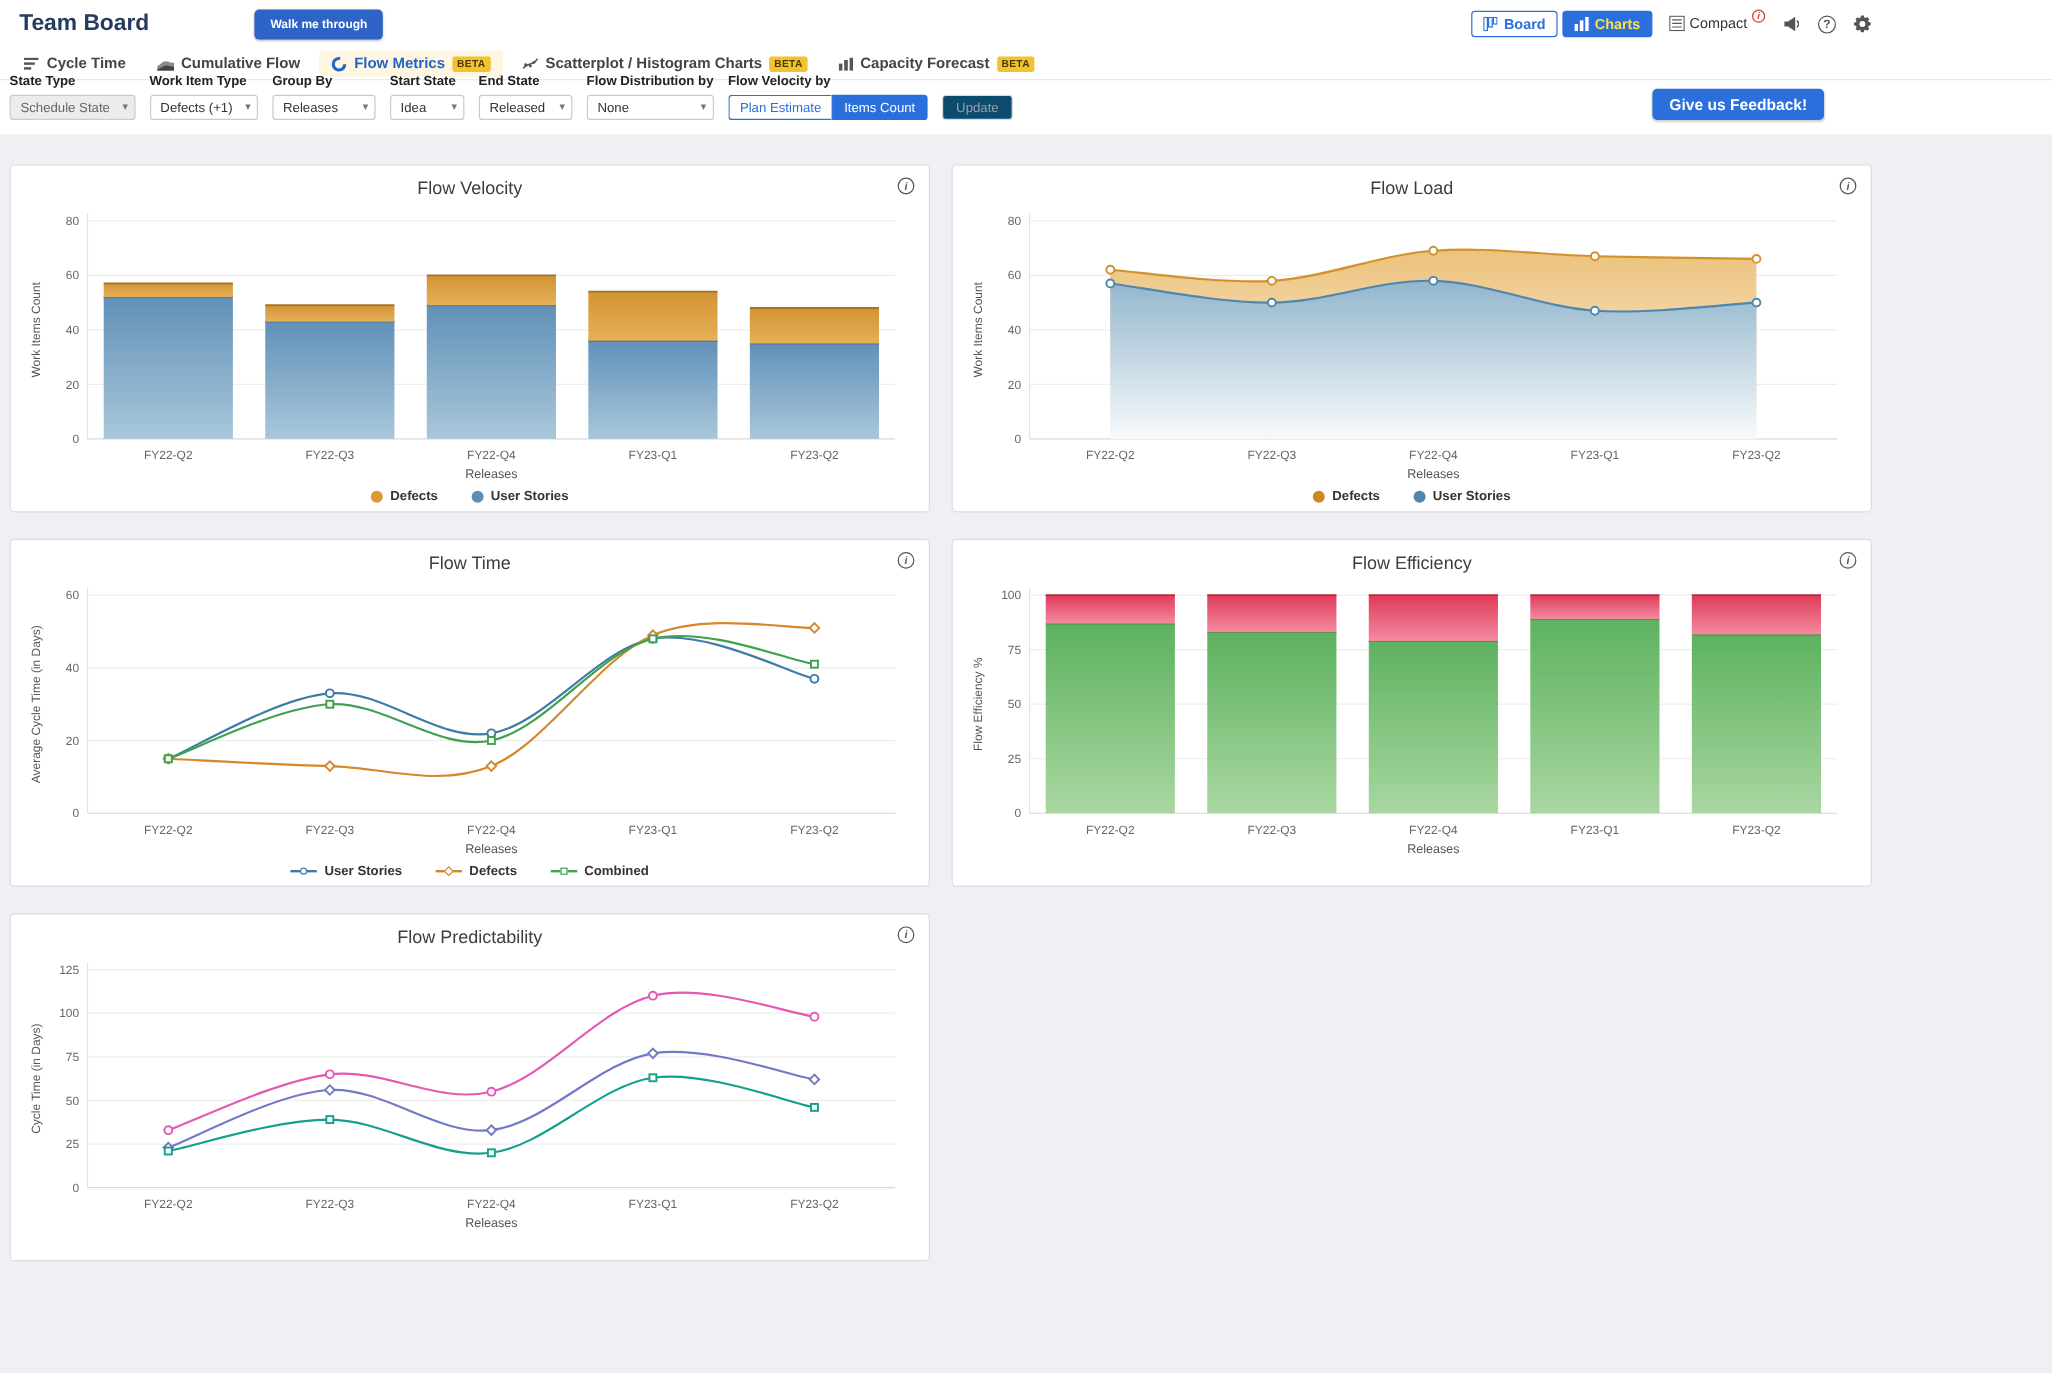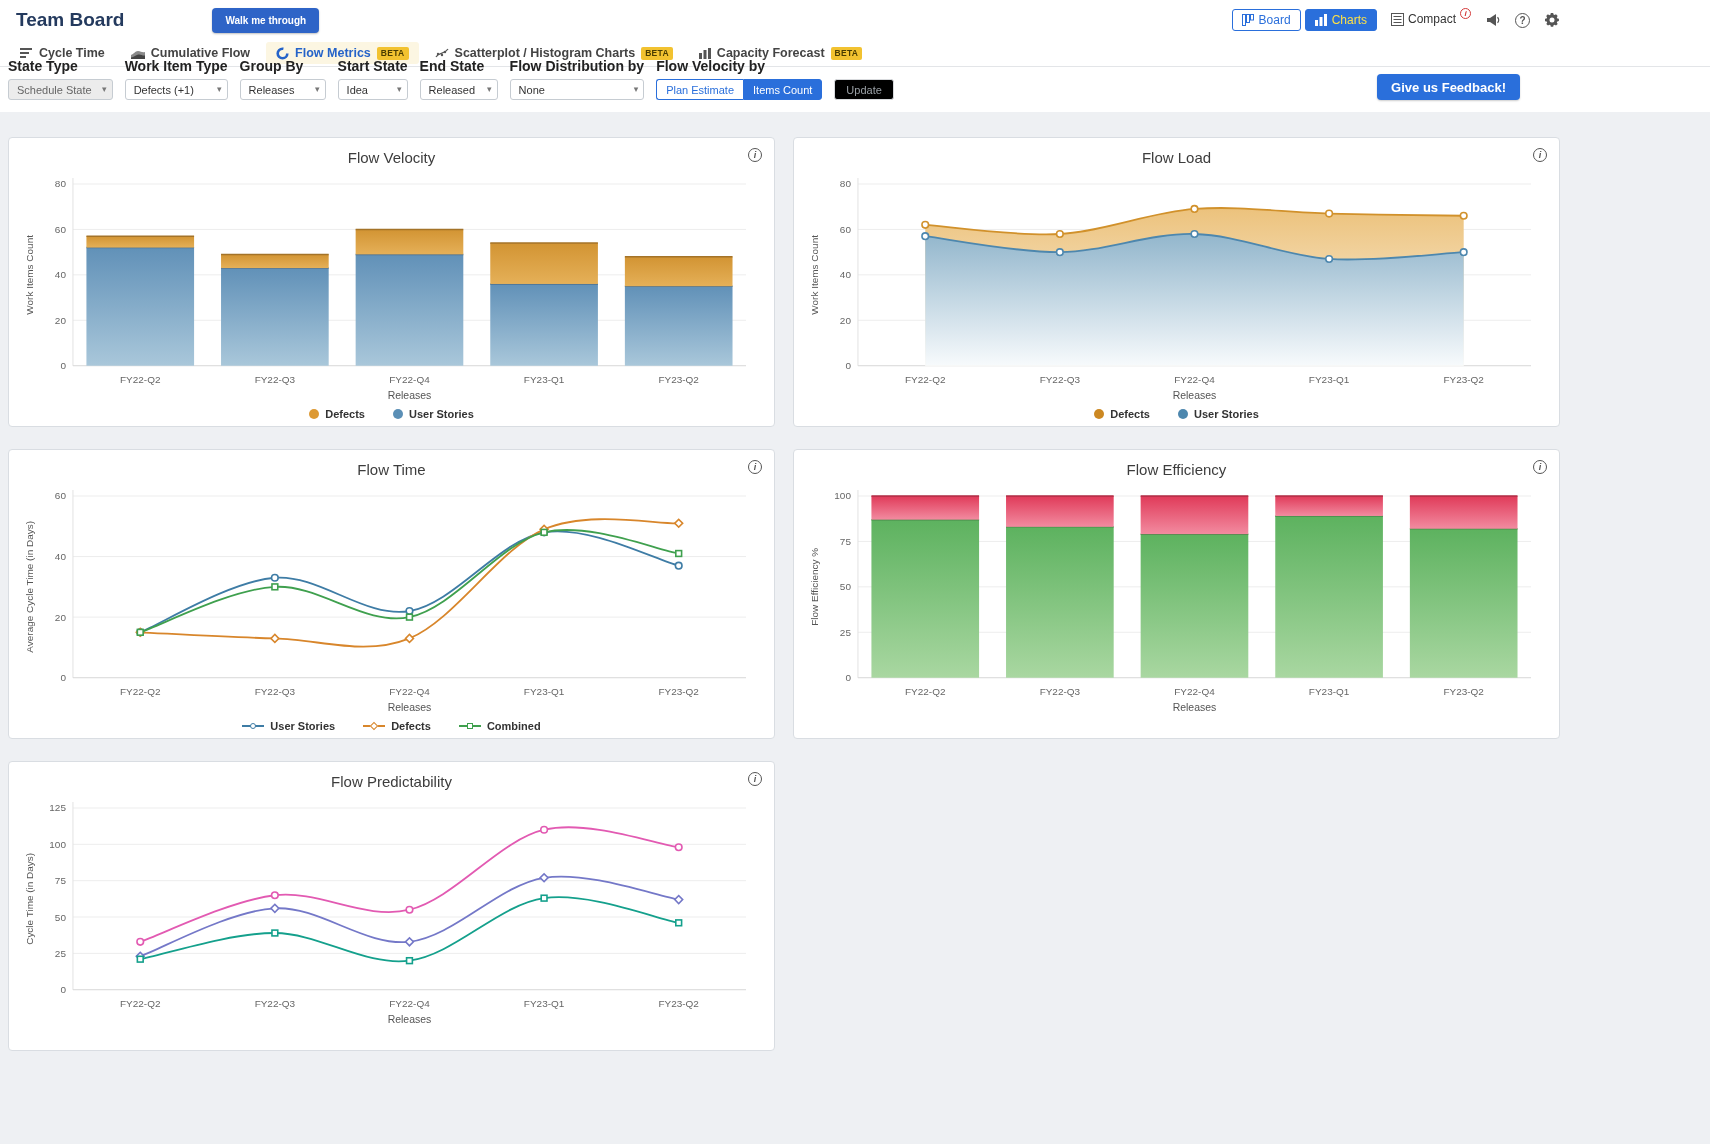--- a/index.html
+++ b/index.html
@@ -20,21 +20,21 @@
   .page-title { font-size:19px; font-weight:700; color:#243a5e; margin-right:88px; }
   .walkme-btn {
     background:#2e64c7; color:#fff; border:none; border-radius:4px;
     height:25px; padding:0 13px; font-size:10px; font-weight:700; cursor:pointer;
     font-family:inherit; box-shadow:0 1px 2px rgba(0,0,0,.25);
   }
   .topbar-right { margin-left:auto; display:flex; align-items:center; gap:14px; }
   .view-toggle { display:flex; gap:4px; }
   .toggle-btn {
     display:inline-flex; align-items:center; gap:5px;
-    height:22px; padding:0 9px; font-size:12px; font-weight:400;
+    height:22px; padding:0 9px; font-size:12px; font-weight:700;
     border:1px solid #2a6fdb; border-radius:3px; background:#fff; color:#2a6fdb;
     cursor:pointer; font-family:inherit;
   }
   .toggle-btn.active { background:#2a6fdb; color:#fde047;align-items:center; }
   .compact-btn {
     display:inline-flex; align-items:flex-start; gap:4px; background:none; border:none;
     font-size:12px; color:#333; cursor:pointer; font-family:inherit;
   }
   .compact-btn .btn-icon { margin-top:1px; }
   .red-info {
@@ -64,39 +64,39 @@
   .beta {
     background:#f2c230; color:#4a3c00; font-size:8.5px; font-weight:700;
     padding:1.5px 4px; border-radius:2px; letter-spacing:.3px;
   }
   
   .filters {
     display:flex; align-items:flex-end; gap:12px;
     background:#fff; padding:7px 190px 12px 8px; height:45px;
   }
   .fgroup { display:flex; flex-direction:column; gap:5px; }
-  .flabel { font-size:14px; font-weight:700; color:#222; white-space:nowrap; }
+  .flabel { font-size:11px; font-weight:700; color:#222; white-space:nowrap; }
   .select {
     height:21px; min-width:60px; padding:0 20px 0 8px;
     border:1px solid #c6ccd2; border-radius:3px; background:#fff;
     display:inline-flex; align-items:center; font-size:11px; color:#333;
     position:relative; cursor:pointer; white-space:nowrap;
   }
   .select .chev { position:absolute; right:5px; top:4px; font-size:9px; color:#777; }
   .select.disabled { background:#ececec; color:#666; }
   .seg-btn {
     height:21px; padding:0 9px; font-size:11px; font-weight:400;
     border:1px solid #2a6fdb; background:#fff; color:#2a6fdb;
     cursor:pointer; font-family:inherit;
   }
   .seg-btn.left { border-radius:3px 0 0 3px; border-right:none; }
   .seg-btn.right { border-radius:0 3px 3px 0; background:#2a6fdb; color:#fff; }
   .update-btn {
     height:21px; padding:0 11px; font-size:11px; color:#9aa0a6;
-    background:#000000; border:1px solid #d8dadd; border-radius:3px; font-family:inherit;
+    background:#0c4a6e; border:1px solid #d8dadd; border-radius:3px; font-family:inherit;
   }
   .feedback-btn {
     margin-left:auto; height:26px; padding:0 14px;
     background:#2a6fdb; color:#fff; font-size:13px; font-weight:700;
     border:none; border-radius:4px; cursor:pointer; font-family:inherit;
     box-shadow:0 1px 2px rgba(0,0,0,.2);
   }
   
   .grid {
     display:grid; grid-template-columns:767px 767px;

